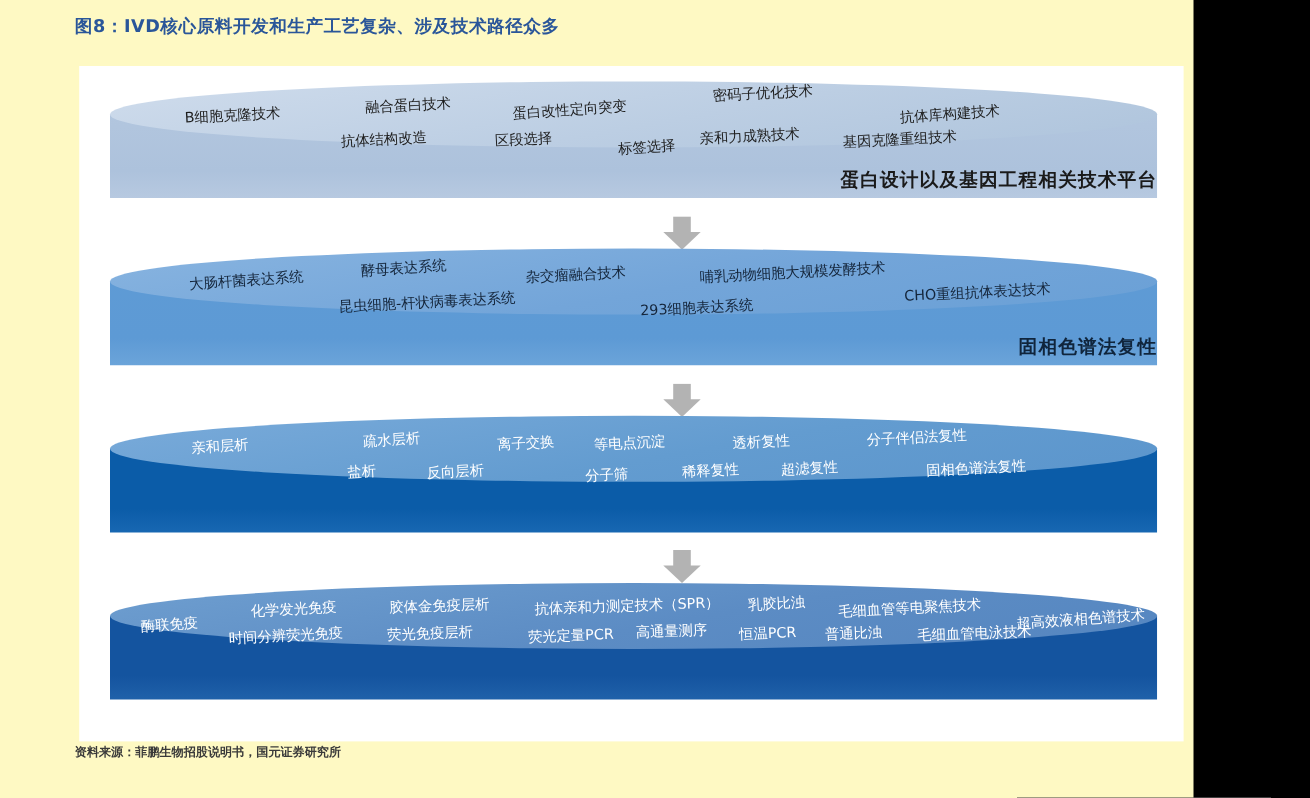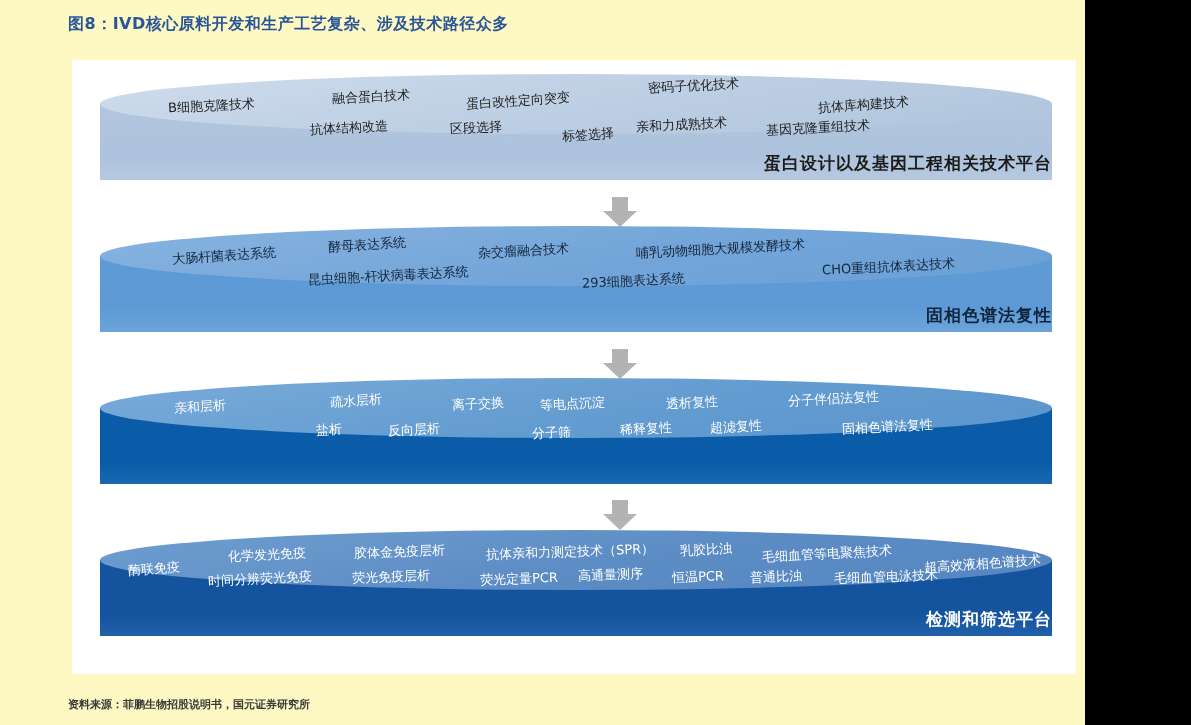--- a/index.html
+++ b/index.html
@@ -40,21 +40,21 @@
     top: 60px;
     width: 1004px;
     height: 614px;
     background: #ffffff;
   }
 
   
   .source-note {
     position: absolute;
     left: 68px;
-    top: 697px;
+    top: 676px;
     font-size: 11px;
     font-weight: bold;
     color: #3a3a3a;
     white-space: nowrap;
     font-family: "DejaVu Sans", "Liberation Sans", sans-serif;
   }
 
   
   .disc {
     position: absolute;
@@ -255,20 +255,19 @@
         <span class="tag" style="left:662px; top:17px; transform:rotate(-3deg);">毛细血管等电聚焦技术</span>
         <span class="tag" style="left:824px; top:27px; transform:rotate(-4deg);">超高效液相色谱技术</span>
         <span class="tag" style="left:108px; top:42px; transform:rotate(-3deg);">时间分辨荧光免疫</span>
         <span class="tag" style="left:252px; top:40px; transform:rotate(-2deg);">荧光免疫层析</span>
         <span class="tag" style="left:380px; top:42px; transform:rotate(-2deg);">荧光定量PCR</span>
         <span class="tag" style="left:478px; top:38px; transform:rotate(-2deg);">高通量测序</span>
         <span class="tag" style="left:572px; top:40px; transform:rotate(-2deg);">恒温PCR</span>
         <span class="tag" style="left:650px; top:40px; transform:rotate(-2deg);">普通比浊</span>
         <span class="tag" style="left:734px; top:40px; transform:rotate(-2deg);">毛细血管电泳技术</span>
       </div>
-      <div class="disc-label">检测和筛选平台</div>
     </div>
 
   </div>
 
   <div class="source-note">资料来源：菲鹏生物招股说明书，国元证券研究所</div>
 
 </div>
 
 </body></html>

